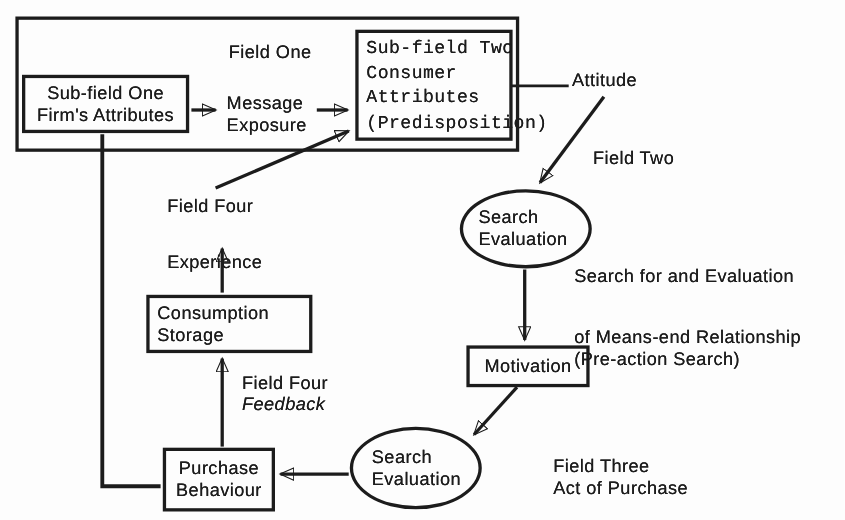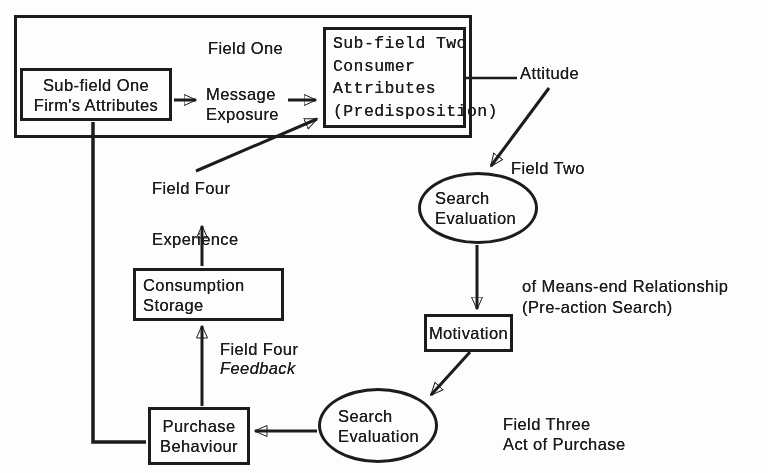--- a/index.html
+++ b/index.html
@@ -114,33 +114,34 @@
 
   <div class="box" style="left:323px; top:27px; width:143px; height:101px; padding:3px 0 0 7px;font-family:Liberation Mono, monospace;">
     <div class="txt" style="line-height:22.5px;">Sub-field Two</div>
     <div class="txt" style="line-height:22.5px;">Consumer</div>
     <div class="txt" style="line-height:22.5px;">Attributes</div>
     <div class="txt" style="line-height:22.5px;">(Predisposition)</div>
   </div>
 
   <div class="lbl txt" style="left:520px; top:63px;">Attitude</div>
 
-  <div class="lbl txt" style="left:511px; top:134px;margin-top:24px;">Field Two</div>
+  <div class="lbl txt" style="left:539px; top:134px;">Field Two</div>
 
   <div class="ellipse" style="left:418px; top:172px; width:120px; height:72px; padding-left:14px;">
     <div class="txt">Search</div>
     <div class="txt">Evaluation</div>
   </div>
 
   <div class="lbl" style="left:522px; top:241px;">
+    <div class="txt" style="line-height:20.5px;">Search for and Evaluation</div>
     <div class="txt" style="line-height:20.5px;margin-top:35px;">of Means-end Relationship</div>
     <div class="txt" style="line-height:20.5px;">(Pre-action Search)</div>
   </div>
 
-  <div class="box center-col" style="left:424px; top:314px; width:89px; height:38px;">
+  <div class="box center-col" style="left:424px; top:314px; width:112px; height:38px;">
     <div class="txt">Motivation</div>
   </div>
 
   <div class="ellipse" style="left:318px; top:388px; width:120px; height:75px; padding-left:17px;">
     <div class="txt">Search</div>
     <div class="txt">Evaluation</div>
   </div>
 
   <div class="lbl" style="left:503px; top:414px;">
     <div class="txt">Field Three</div>

